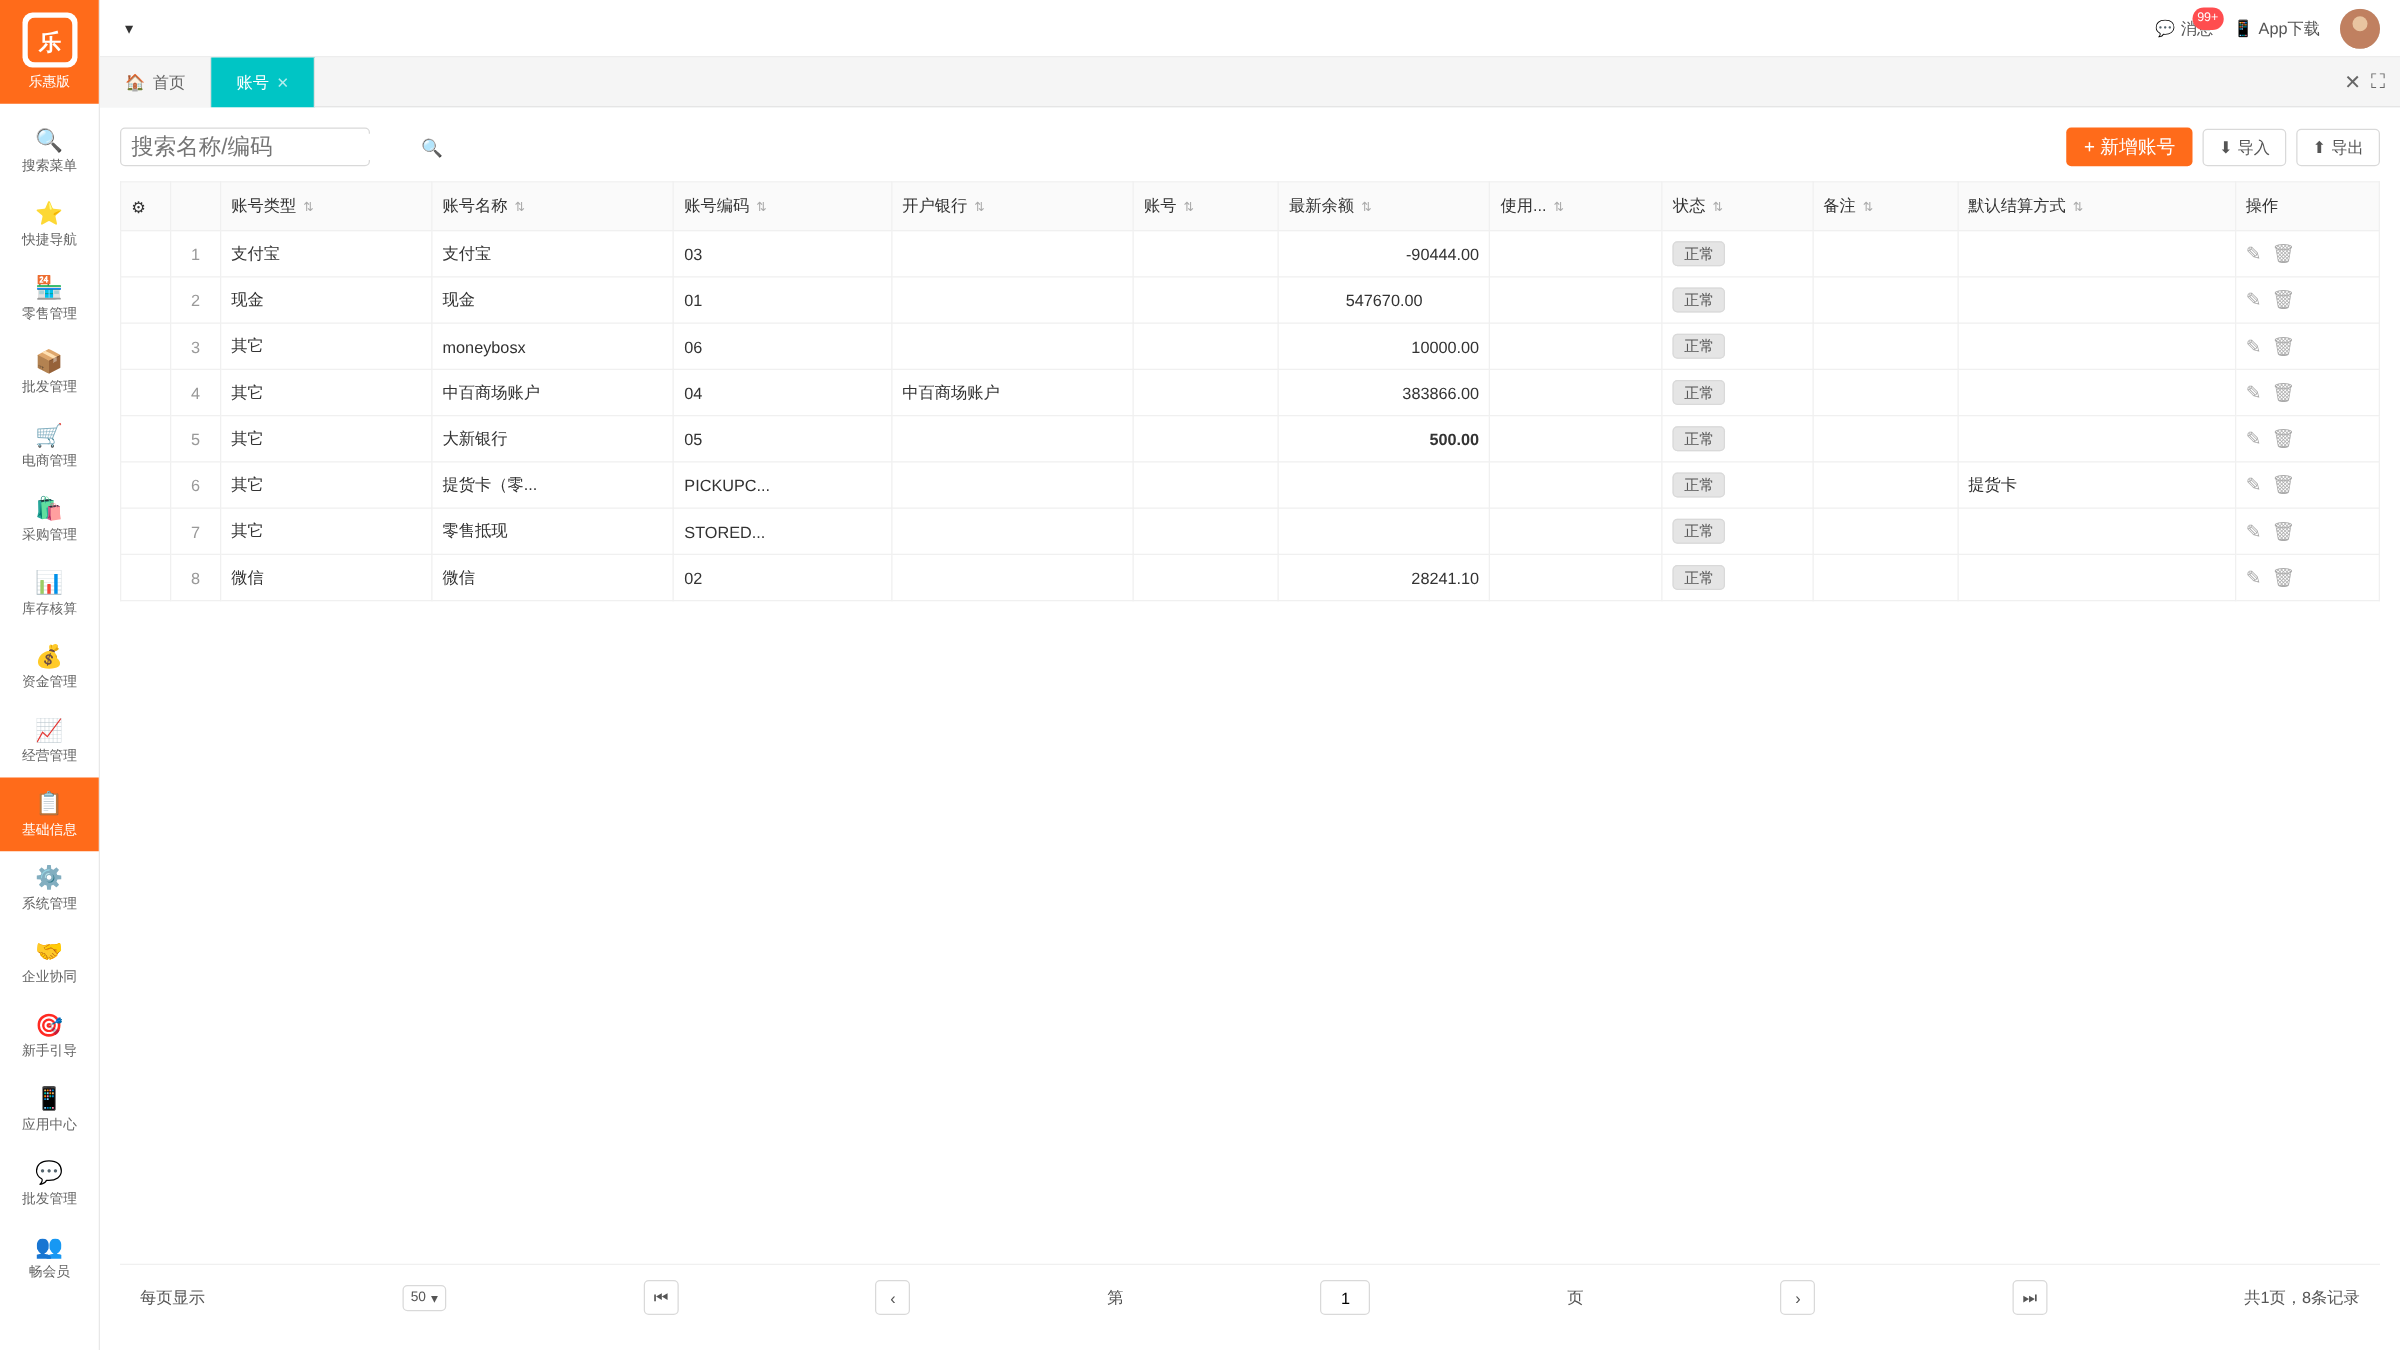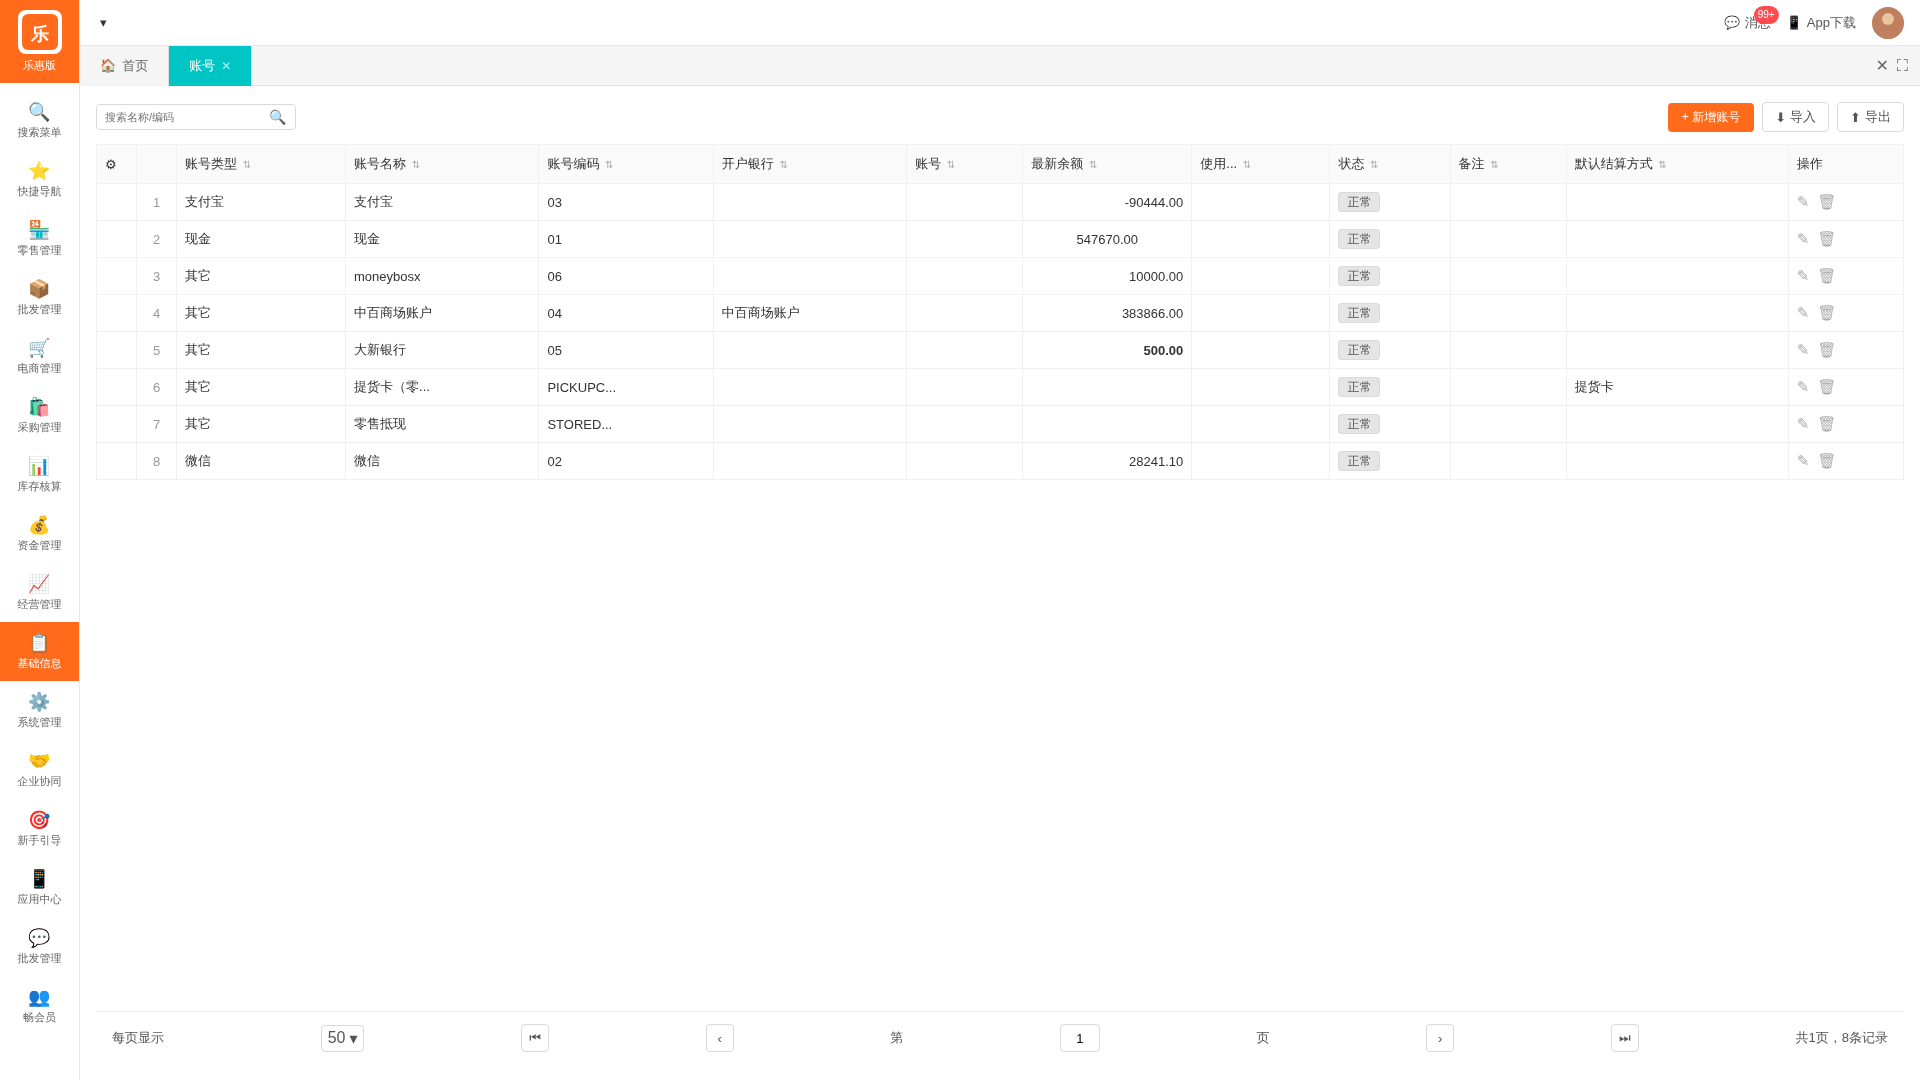--- a/index.html
+++ b/index.html
@@ -201,38 +201,38 @@
       align-items: center;
       border: 1px solid #d9d9d9;
       border-radius: 4px;
       padding: 4px 8px;
       width: 200px;
       background: #fff;
     }
     .search-input-wrap input {
       border: none;
       outline: none;
-      font-size: 11px;
+      font-size: 18px;
       flex: 1;
       color: #999;
     }
     .search-icon { color: #999; font-size: 14px; cursor: pointer; }
     .toolbar-right {
       display: flex;
       align-items: center;
       gap: 8px;
     }
     .btn-add {
       background: #ff6b1a;
       color: white;
       border: none;
       border-radius: 4px;
       padding: 6px 14px;
       cursor: pointer;
-      font-size: 12px;
+      font-size: 15px;
       display: flex;
       align-items: center;
       gap: 4px;
     }
     .btn-outline {
       background: #fff;
       border: 1px solid #d9d9d9;
       border-radius: 4px;
       padding: 5px 12px;
       cursor: pointer;
@@ -292,21 +292,21 @@
       gap: 8px;
       font-size: 13px;
       color: #555;
       border-top: 1px solid #f0f0f0;
       margin-top: auto;
     }
     .page-size-select {
       border: 1px solid #d9d9d9;
       border-radius: 4px;
       padding: 3px 6px;
-      font-size: 16px;
+      font-size: 11px;
       cursor: pointer;
       display: flex;
       align-items: center;
       gap: 4px;
     }
     .page-btn {
       width: 28px;
       height: 28px;
       border: 1px solid #d9d9d9;
       border-radius: 4px;

